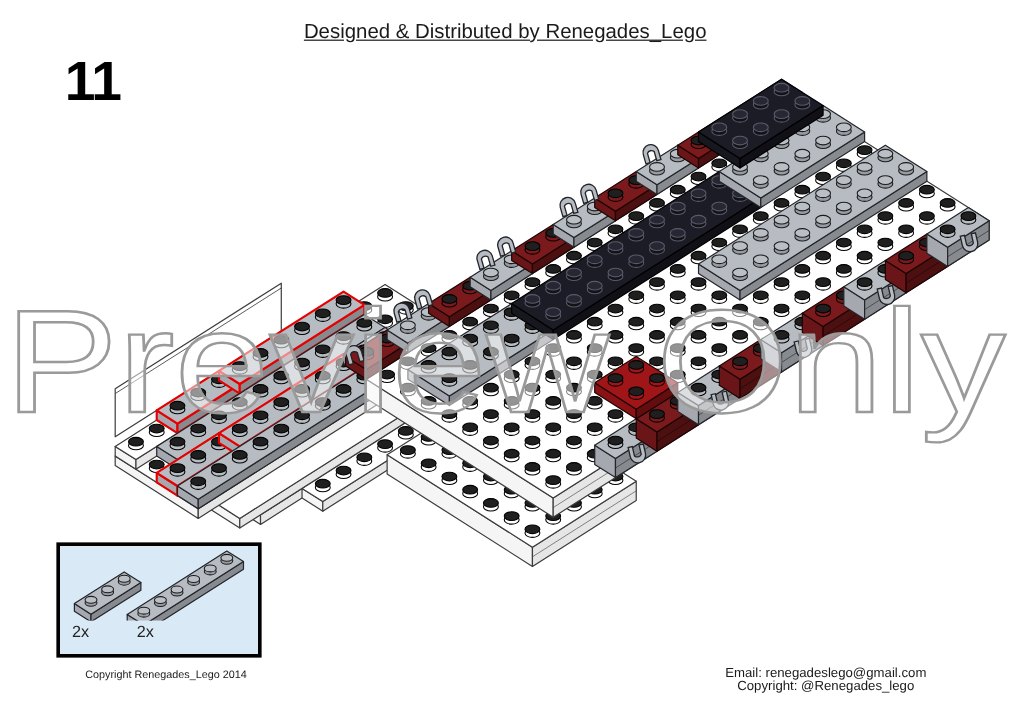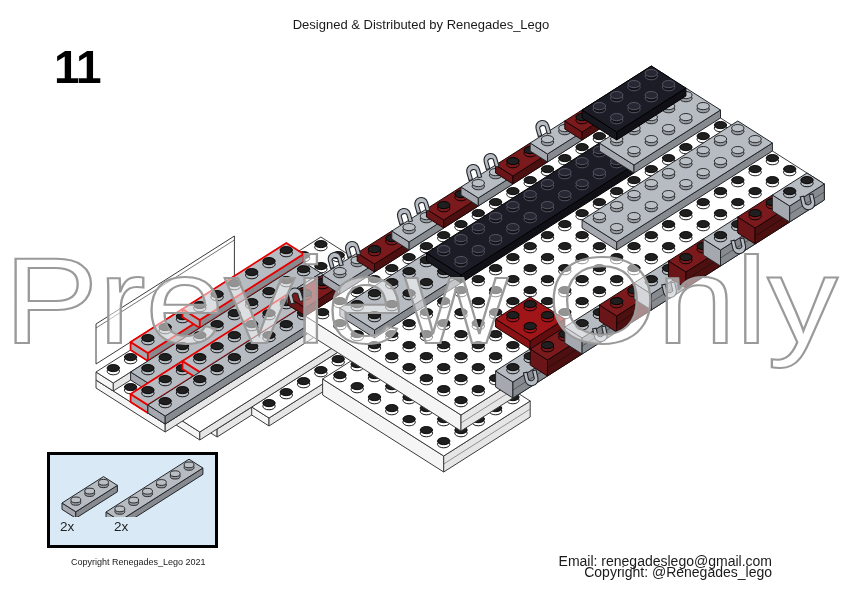--- a/index.html
+++ b/index.html
@@ -1,33 +1,33 @@
 <!DOCTYPE html>
 <html><head>
 <meta charset="utf-8">
 <style>
   html,body{margin:0;padding:0;background:#888;}
   .page{position:relative;width:842px;height:596px;background:#ffffff;overflow:hidden;
         font-family:"Liberation Sans",sans-serif;}
   .header{position:absolute;top:17px;left:0;right:0;text-align:center;
-          font-size:13px;color:#1a1a1a;}
+          font-size:17px;color:#1a1a1a;text-decoration:underline;}
   .step{position:absolute;top:40px;left:54px;font-size:46px;font-weight:700;color:#000;
         letter-spacing:-1px;text-align:right;}
   #lego-svg{position:absolute;left:0;top:0;}
   .watermark{position:absolute;left:0;top:0;pointer-events:none;}
   .watermark text{fill:rgba(255,255,255,0.52);stroke:#9a9a9a;stroke-width:2px;
           font-family:"Liberation Sans",sans-serif;font-weight:400;}
   .callout{position:absolute;left:47px;top:452px;width:165px;height:90px;
            border:3px solid #8b5cf6;text-align:center;}
   .cnt{position:absolute;font-size:13.5px;color:#222;}
   .c1{left:10px;top:64px;}
   .c2{left:64px;top:64px;}
   .foot-left{position:absolute;left:71px;top:557px;font-size:9px;color:#1a1a1a;}
-  .foot-right{position:absolute;right:70px;top:556px;text-align:right;
-              font-size:14px;line-height:10.5px;color:#1a1a1a;}
+  .foot-right{position:absolute;right:70px;top:556px;text-align:center;
+              font-size:11px;line-height:10.5px;color:#1a1a1a;}
 </style>
 </head>
 <body>
 
 <div class="page">
   <div class="header">Designed &amp; Distributed by Renegades_Lego</div>
   <div class="step">11</div>
 
   <svg id="lego-svg" width="842" height="596">
       <polygon points="96.0,364.0 234.4,276.0 234.4,236.0 96.0,324.0" fill="#ffffff" stroke="#3c3c3c" stroke-width="1" stroke-linejoin="round"></polygon>
@@ -823,18 +823,18 @@
         <ellipse cx="111.36000000000001" cy="27.479999999999997" rx="4.960000000000001" ry="2.8800000000000003" fill="#babfc5" stroke="#1c1c1c" stroke-width="0.9"></ellipse>
         <ellipse cx="125.2" cy="21.159999999999997" rx="4.960000000000001" ry="2.8800000000000003" fill="#979ca3" stroke="#1c1c1c" stroke-width="0.9"></ellipse>
         <ellipse cx="125.2" cy="18.679999999999996" rx="4.960000000000001" ry="2.8800000000000003" fill="#babfc5" stroke="#1c1c1c" stroke-width="0.9"></ellipse>
         <ellipse cx="139.04000000000002" cy="12.36" rx="4.960000000000001" ry="2.8800000000000003" fill="#979ca3" stroke="#1c1c1c" stroke-width="0.9"></ellipse>
         <ellipse cx="139.04000000000002" cy="9.879999999999999" rx="4.960000000000001" ry="2.8800000000000003" fill="#babfc5" stroke="#1c1c1c" stroke-width="0.9"></ellipse>
       </svg>
     <span class="cnt c1">2x</span>
     <span class="cnt c2">2x</span>
   </div>
 
-  <div class="foot-left">Copyright Renegades_Lego 2021</div>
+  <div class="foot-left">Copyright Renegades_Lego 2014</div>
   <div class="foot-right">
     <div>Email: renegadeslego@gmail.com</div>
     <div>Copyright: @Renegades_lego</div>
   </div>
 </div>
 
 </body></html>

